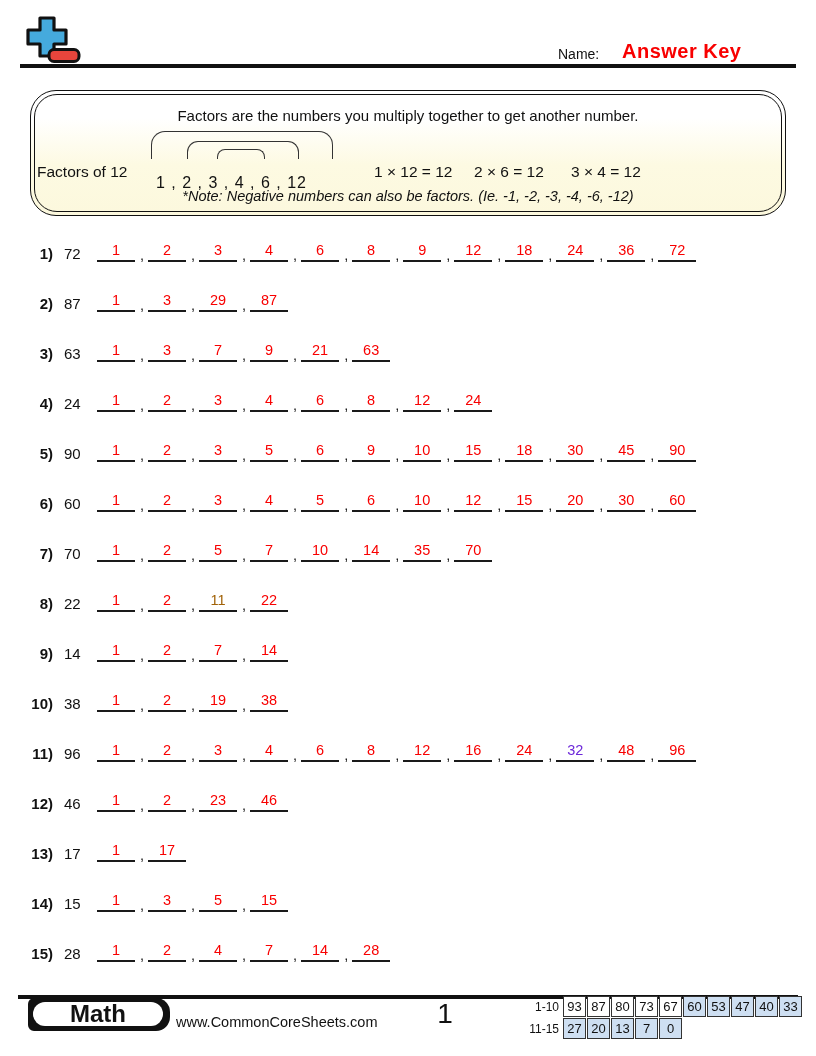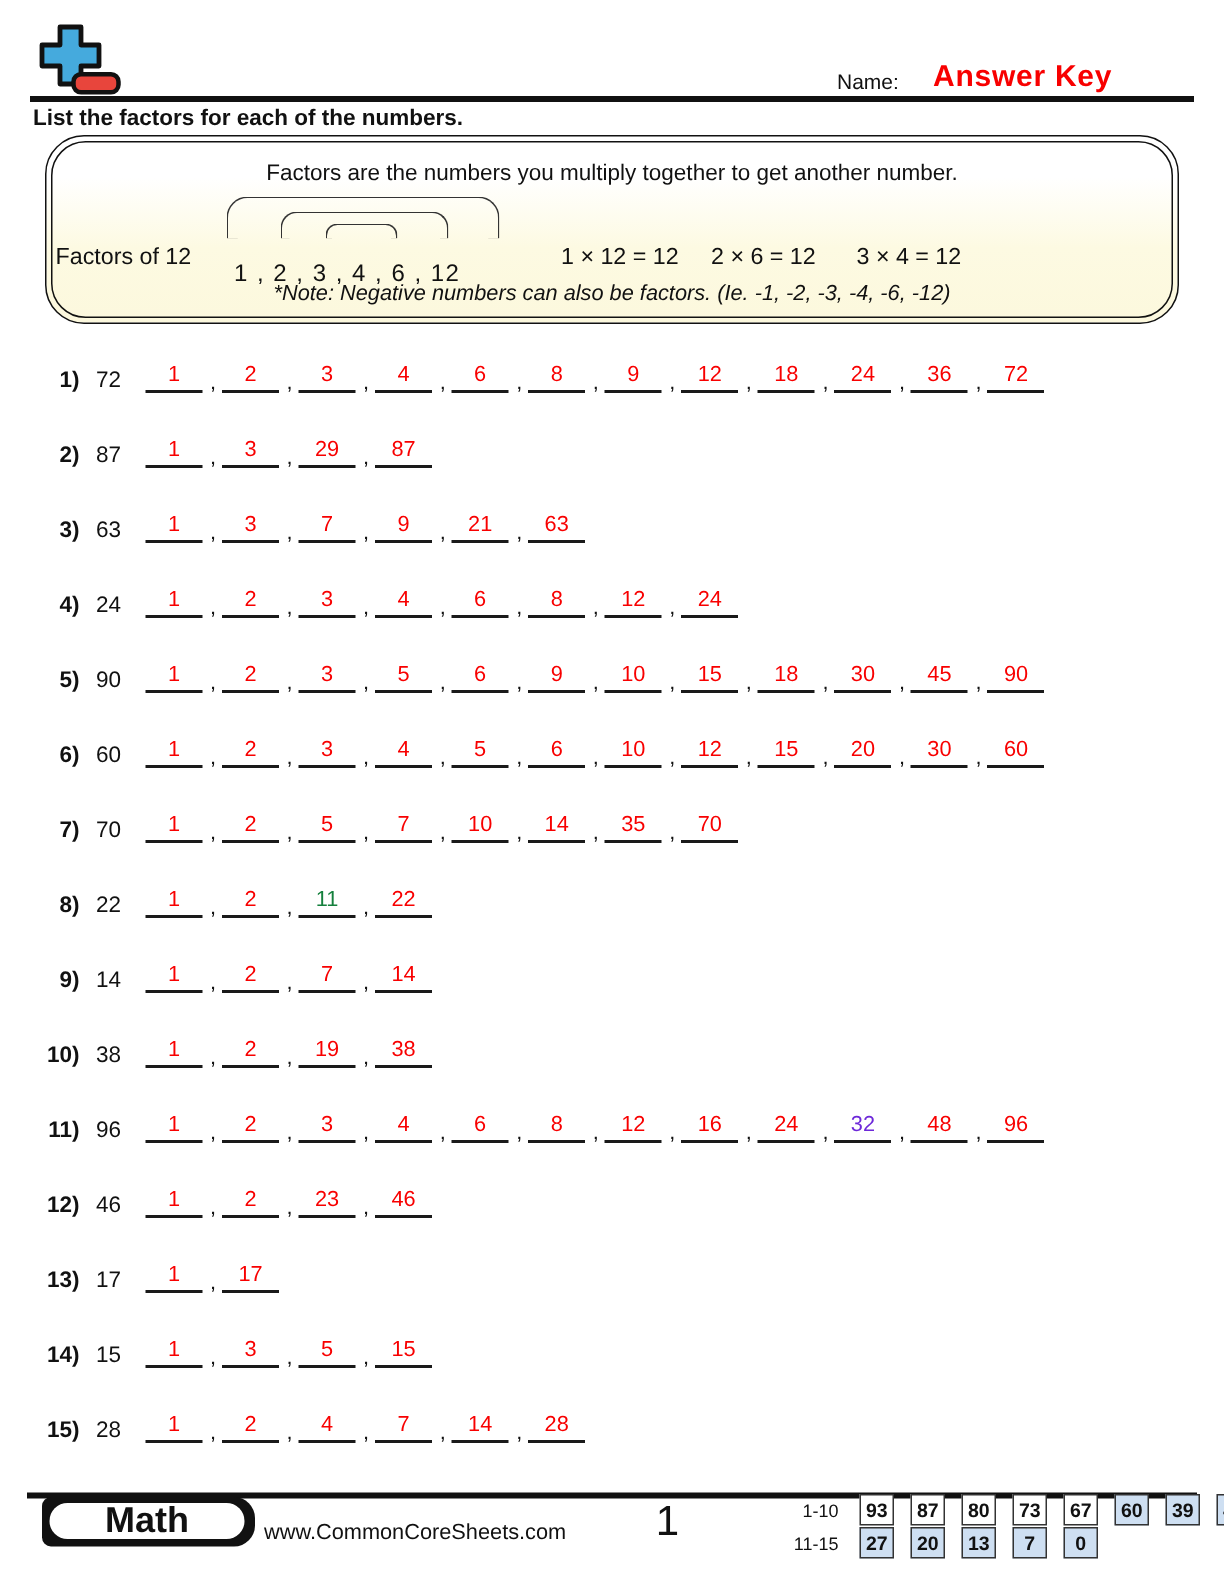--- a/index.html
+++ b/index.html
@@ -57,37 +57,36 @@
   #math-pill { position:absolute; left:5px; top:4px; width:130px; height:24px;
     background:#fff; border-radius:12px; display:flex; align-items:center; justify-content:center; }
   #math-pill span { font-weight:bold; font-size:24px; color:#111; }
   #site-url { position:absolute; left:176px; top:1014px; font-size:14.5px; }
   #page-number { position:absolute; left:400px; top:998px; width:90px; text-align:center;
     font-size:28px; }
   #score-grid { position:absolute; left:520px; top:996px; }
   .score-row { display:flex; align-items:stretch; height:21px; margin-bottom:1px; }
   .score-label { width:42px; text-align:right; font-size:12px; padding-right:3px;
     align-self:center; }
-  .score-cell { width:23px; margin-left:11px; border:1.5px solid #333; background:#fff;
-    font-size:13px; display:flex; align-items:center; justify-content:center;font-weight:bold; }
+  .score-cell { width:23px; margin-left:1px; border:1.5px solid #333; background:#fff;
+    font-size:13px; display:flex; align-items:center; justify-content:center; }
   .score-cell.hl { background:#cedff2; }
 </style>
 </head>
 <body>
 
 <div id="page">
 
   <svg id="logo" viewBox="0 0 58 52" xmlns="http://www.w3.org/2000/svg">
     <path d="M16 4 h14 v12 h12 v14 h-12 v12 h-14 v-12 h-12 v-14 h12 z" fill="#45aadd" stroke="#111" stroke-width="3.2" stroke-linejoin="round"></path>
     <rect x="25" y="35.5" width="30" height="12" rx="5" fill="#e8453c" stroke="#111" stroke-width="3"></rect>
   </svg>
   <div id="name-label">Name:</div>
   <div id="name-value" style="color: rgb(248, 0, 0);">Answer Key</div>
   <div id="header-rule"></div>
-  <div id="instruction">List the factors for each of the numbers.</div>
 
   <div id="example-box">
     <div class="inner-border"></div>
     <div id="ex-line1">Factors are the numbers you multiply together to get another number.</div>
     <div id="arc-outer" class="arc"></div>
     <div id="arc-middle" class="arc"></div>
     <div id="arc-inner" class="arc"></div>
     <div id="ex-label">Factors of 12</div>
     <div id="ex-factors">1 , 2 , 3 , 4 , 6 , 12</div>
     <div id="ex-eq-0" class="ex-eq">1 × 12 = 12</div>
@@ -257,21 +256,21 @@
         </span>
       </div>
       <div class="qrow">
         <span class="qnum">8)</span>
         <span class="qval">22</span>
         <span class="blanks">
           <span class="blank" style="color: rgb(248, 0, 0);">1</span>
           <span class="comma">,</span>
           <span class="blank" style="color: rgb(248, 0, 0);">2</span>
           <span class="comma">,</span>
-          <span class="blank" style="color: #15803d;">11</span>
+          <span class="blank" style="color: #a16207;">11</span>
           <span class="comma">,</span>
           <span class="blank" style="color: rgb(248, 0, 0);">22</span>
         </span>
       </div>
       <div class="qrow">
         <span class="qnum">9)</span>
         <span class="qval">14</span>
         <span class="blanks">
           <span class="blank" style="color: rgb(248, 0, 0);">1</span>
           <span class="comma">,</span>
@@ -388,21 +387,21 @@
   <div id="page-number">1</div>
   <div id="score-grid">
       <div class="score-row">
         <span class="score-label">1-10</span>
         <span class="score-cell">93</span>
         <span class="score-cell">87</span>
         <span class="score-cell">80</span>
         <span class="score-cell">73</span>
         <span class="score-cell">67</span>
         <span class="score-cell hl">60</span>
-        <span class="score-cell hl">39</span>
+        <span class="score-cell hl">53</span>
         <span class="score-cell hl">47</span>
         <span class="score-cell hl">40</span>
         <span class="score-cell hl">33</span>
       </div>
       <div class="score-row">
         <span class="score-label">11-15</span>
         <span class="score-cell hl">27</span>
         <span class="score-cell hl">20</span>
         <span class="score-cell hl">13</span>
         <span class="score-cell hl">7</span>

